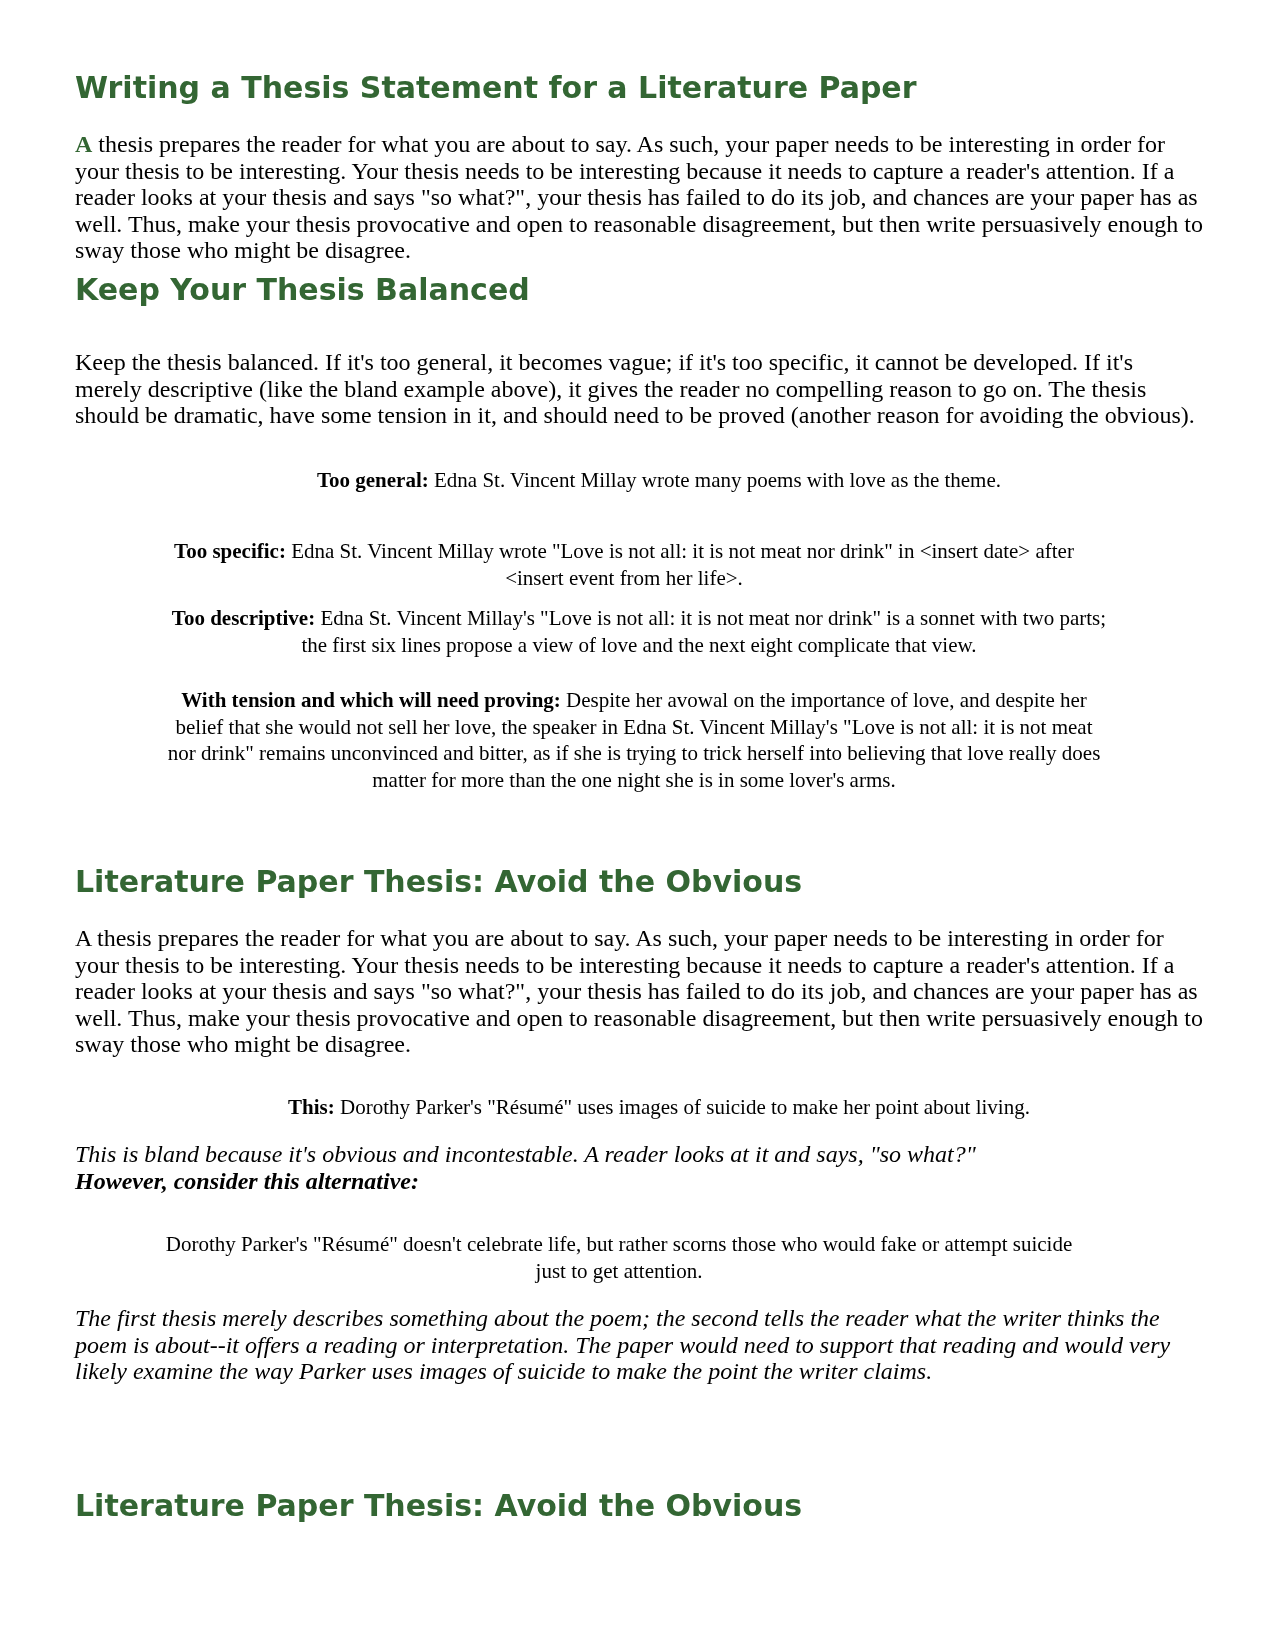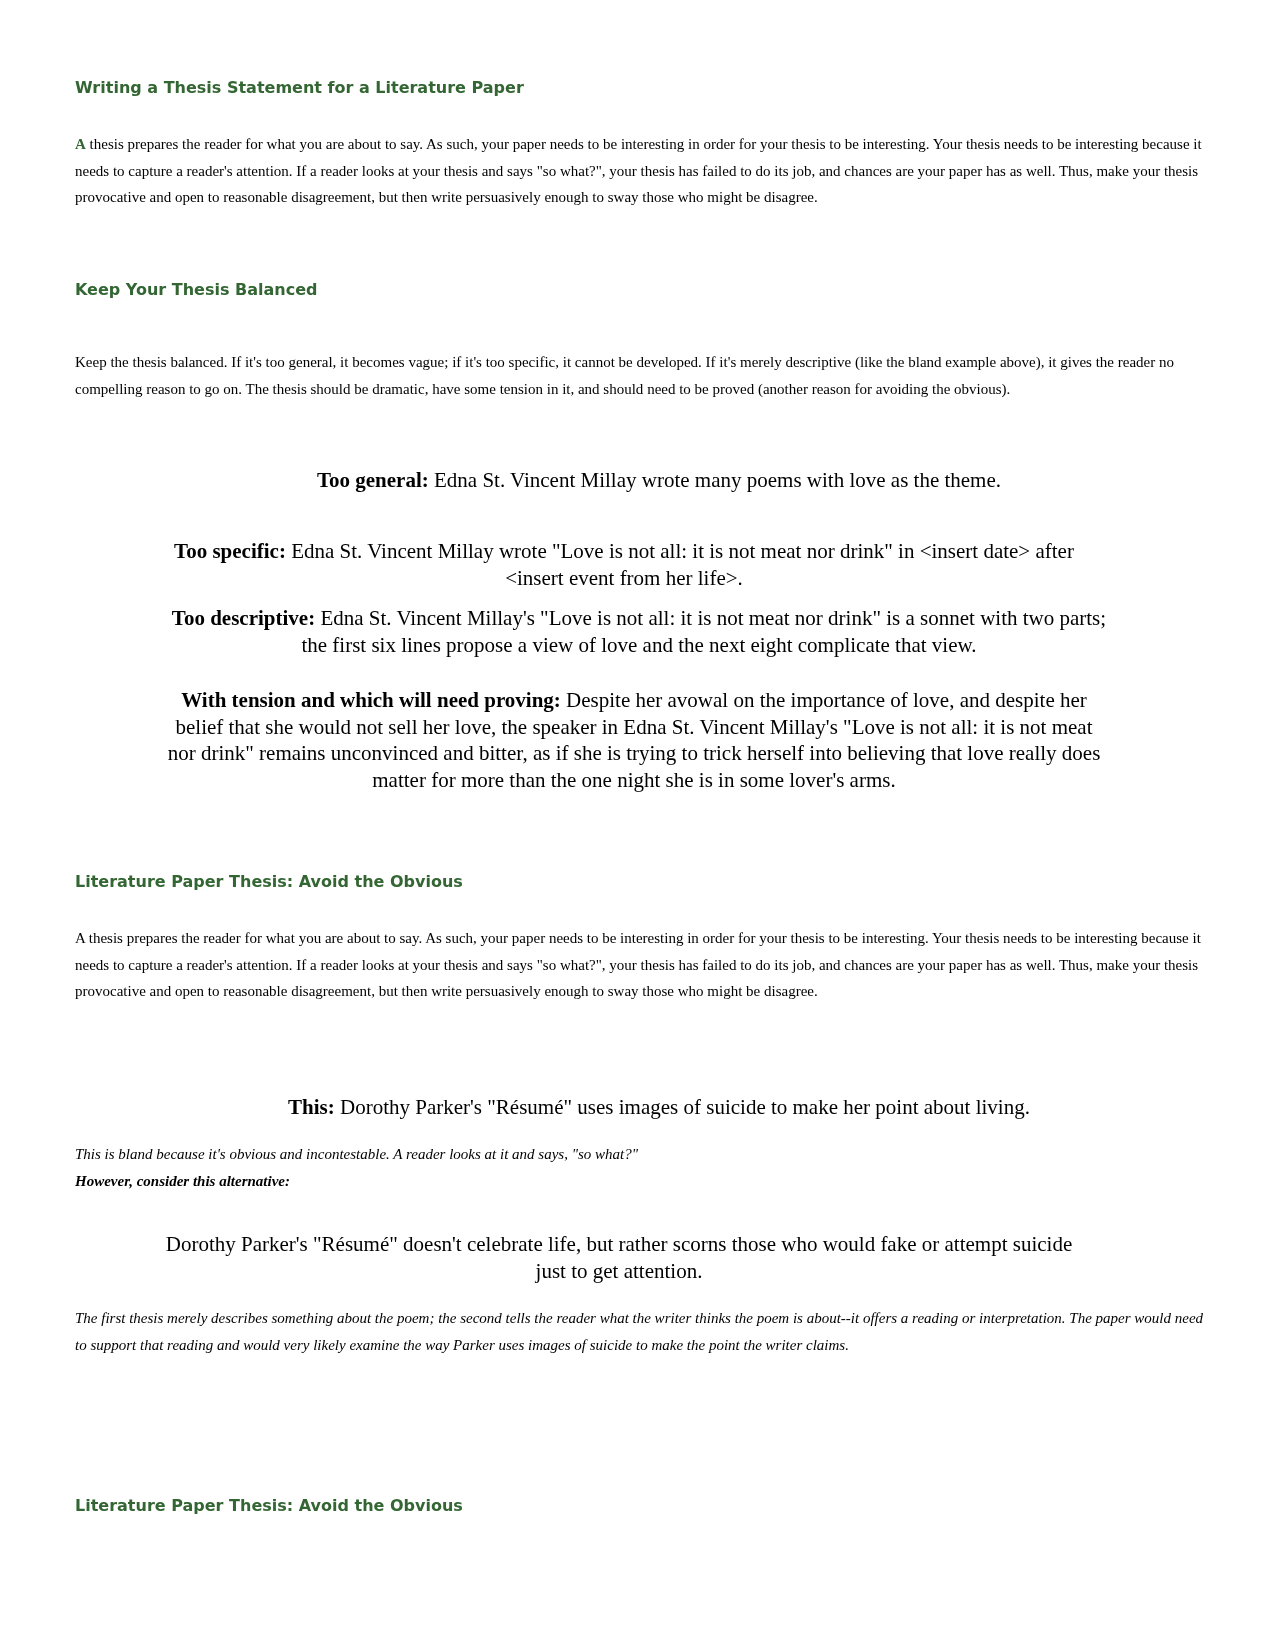--- a/index.html
+++ b/index.html
@@ -3,26 +3,26 @@
 <meta charset="utf-8">
 <style>
   html, body { margin: 0; padding: 0; background: #ffffff; }
   body {
     width: 1275px; height: 1651px; overflow: hidden; position: relative;
     font-family: "Liberation Serif", serif; color: #000;
   }
   .page { position: absolute; left: 75px; top: 0; width: 1130px; }
   h2.sec {
     font-family: "DejaVu Sans", sans-serif; font-weight: bold;
-    color: #336633; font-size: 16px; margin: 0; line-height: 28px;
+    color: #336633; font-size: 30px; margin: 0; line-height: 28px;
     position: absolute; left: 0; white-space: nowrap;
   }
   p.body {
     position: absolute; left: 0; margin: 0;
-    font-size: 15px; line-height: 26.6px; width: 1130px;
+    font-size: 24px; line-height: 26.6px; width: 1130px;
   }
   p.ind {
     position: absolute; left: 76px; margin: 8px;
     font-size: 21px; line-height: 26.6px; width: 1000px; text-align: center;
   }
   .dropcap { color: #336633; font-weight: bold; }
   .u { }
   b { font-weight: bold; }
 </style>
 </head>

